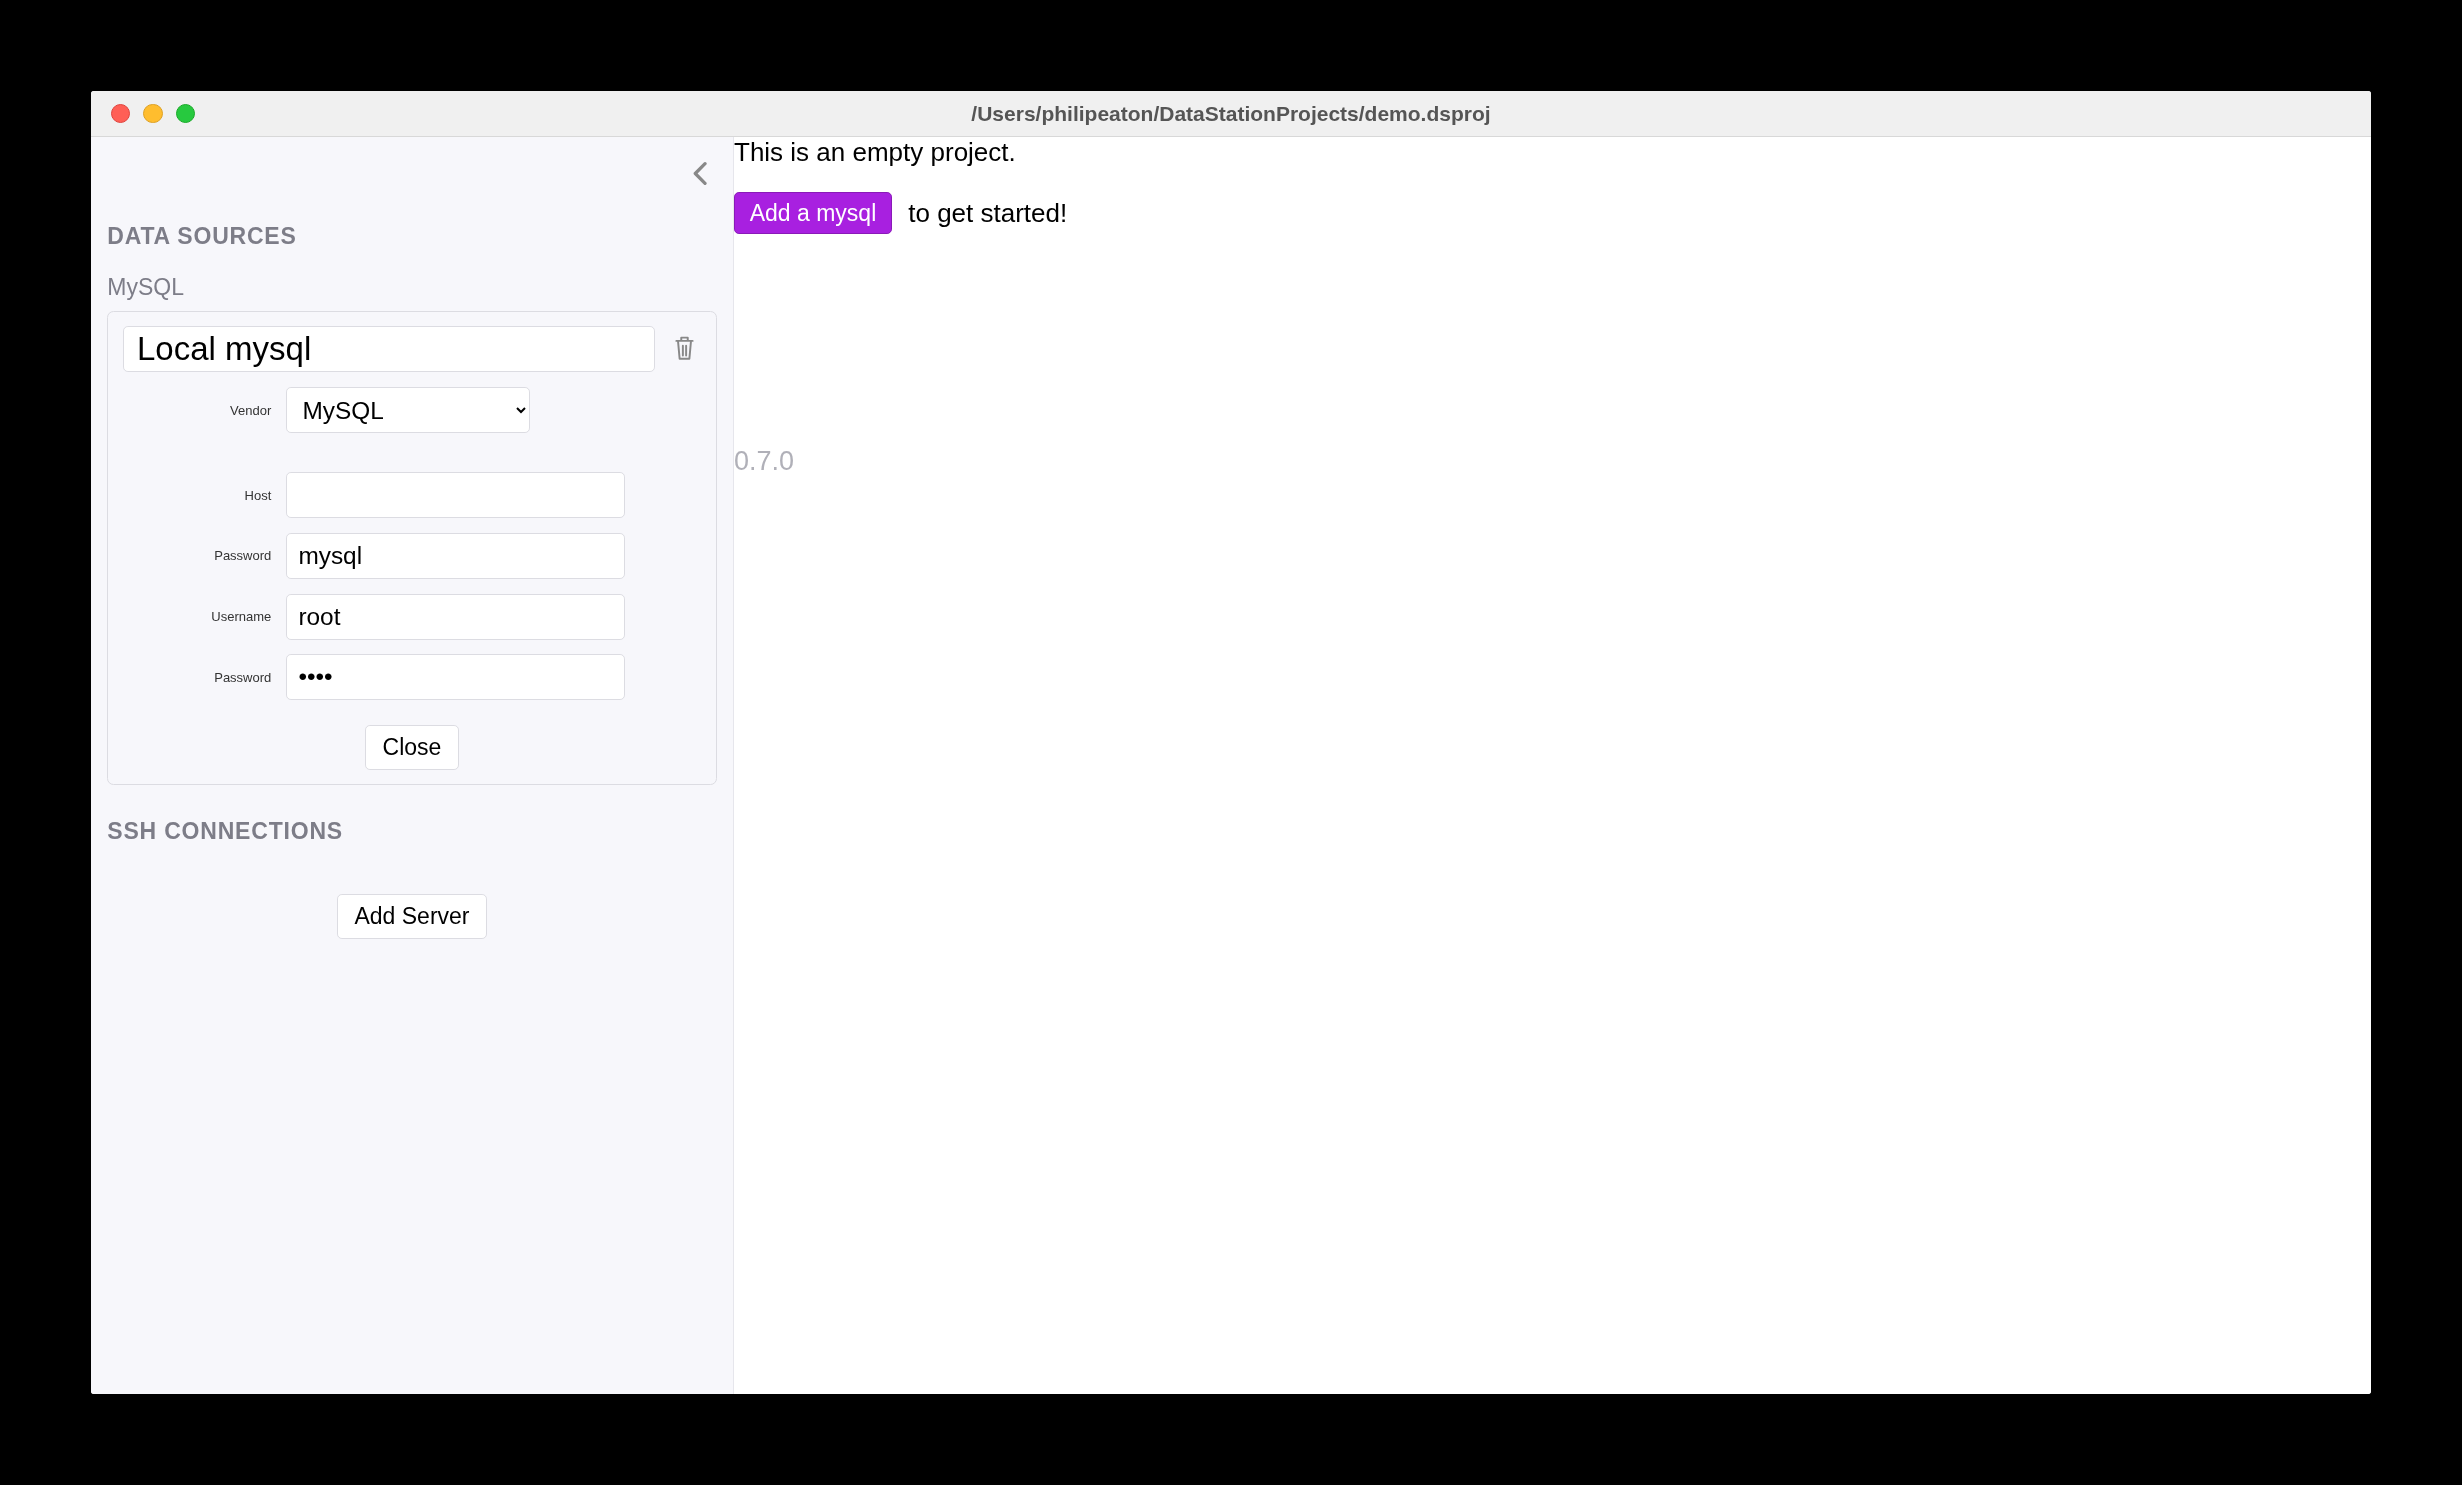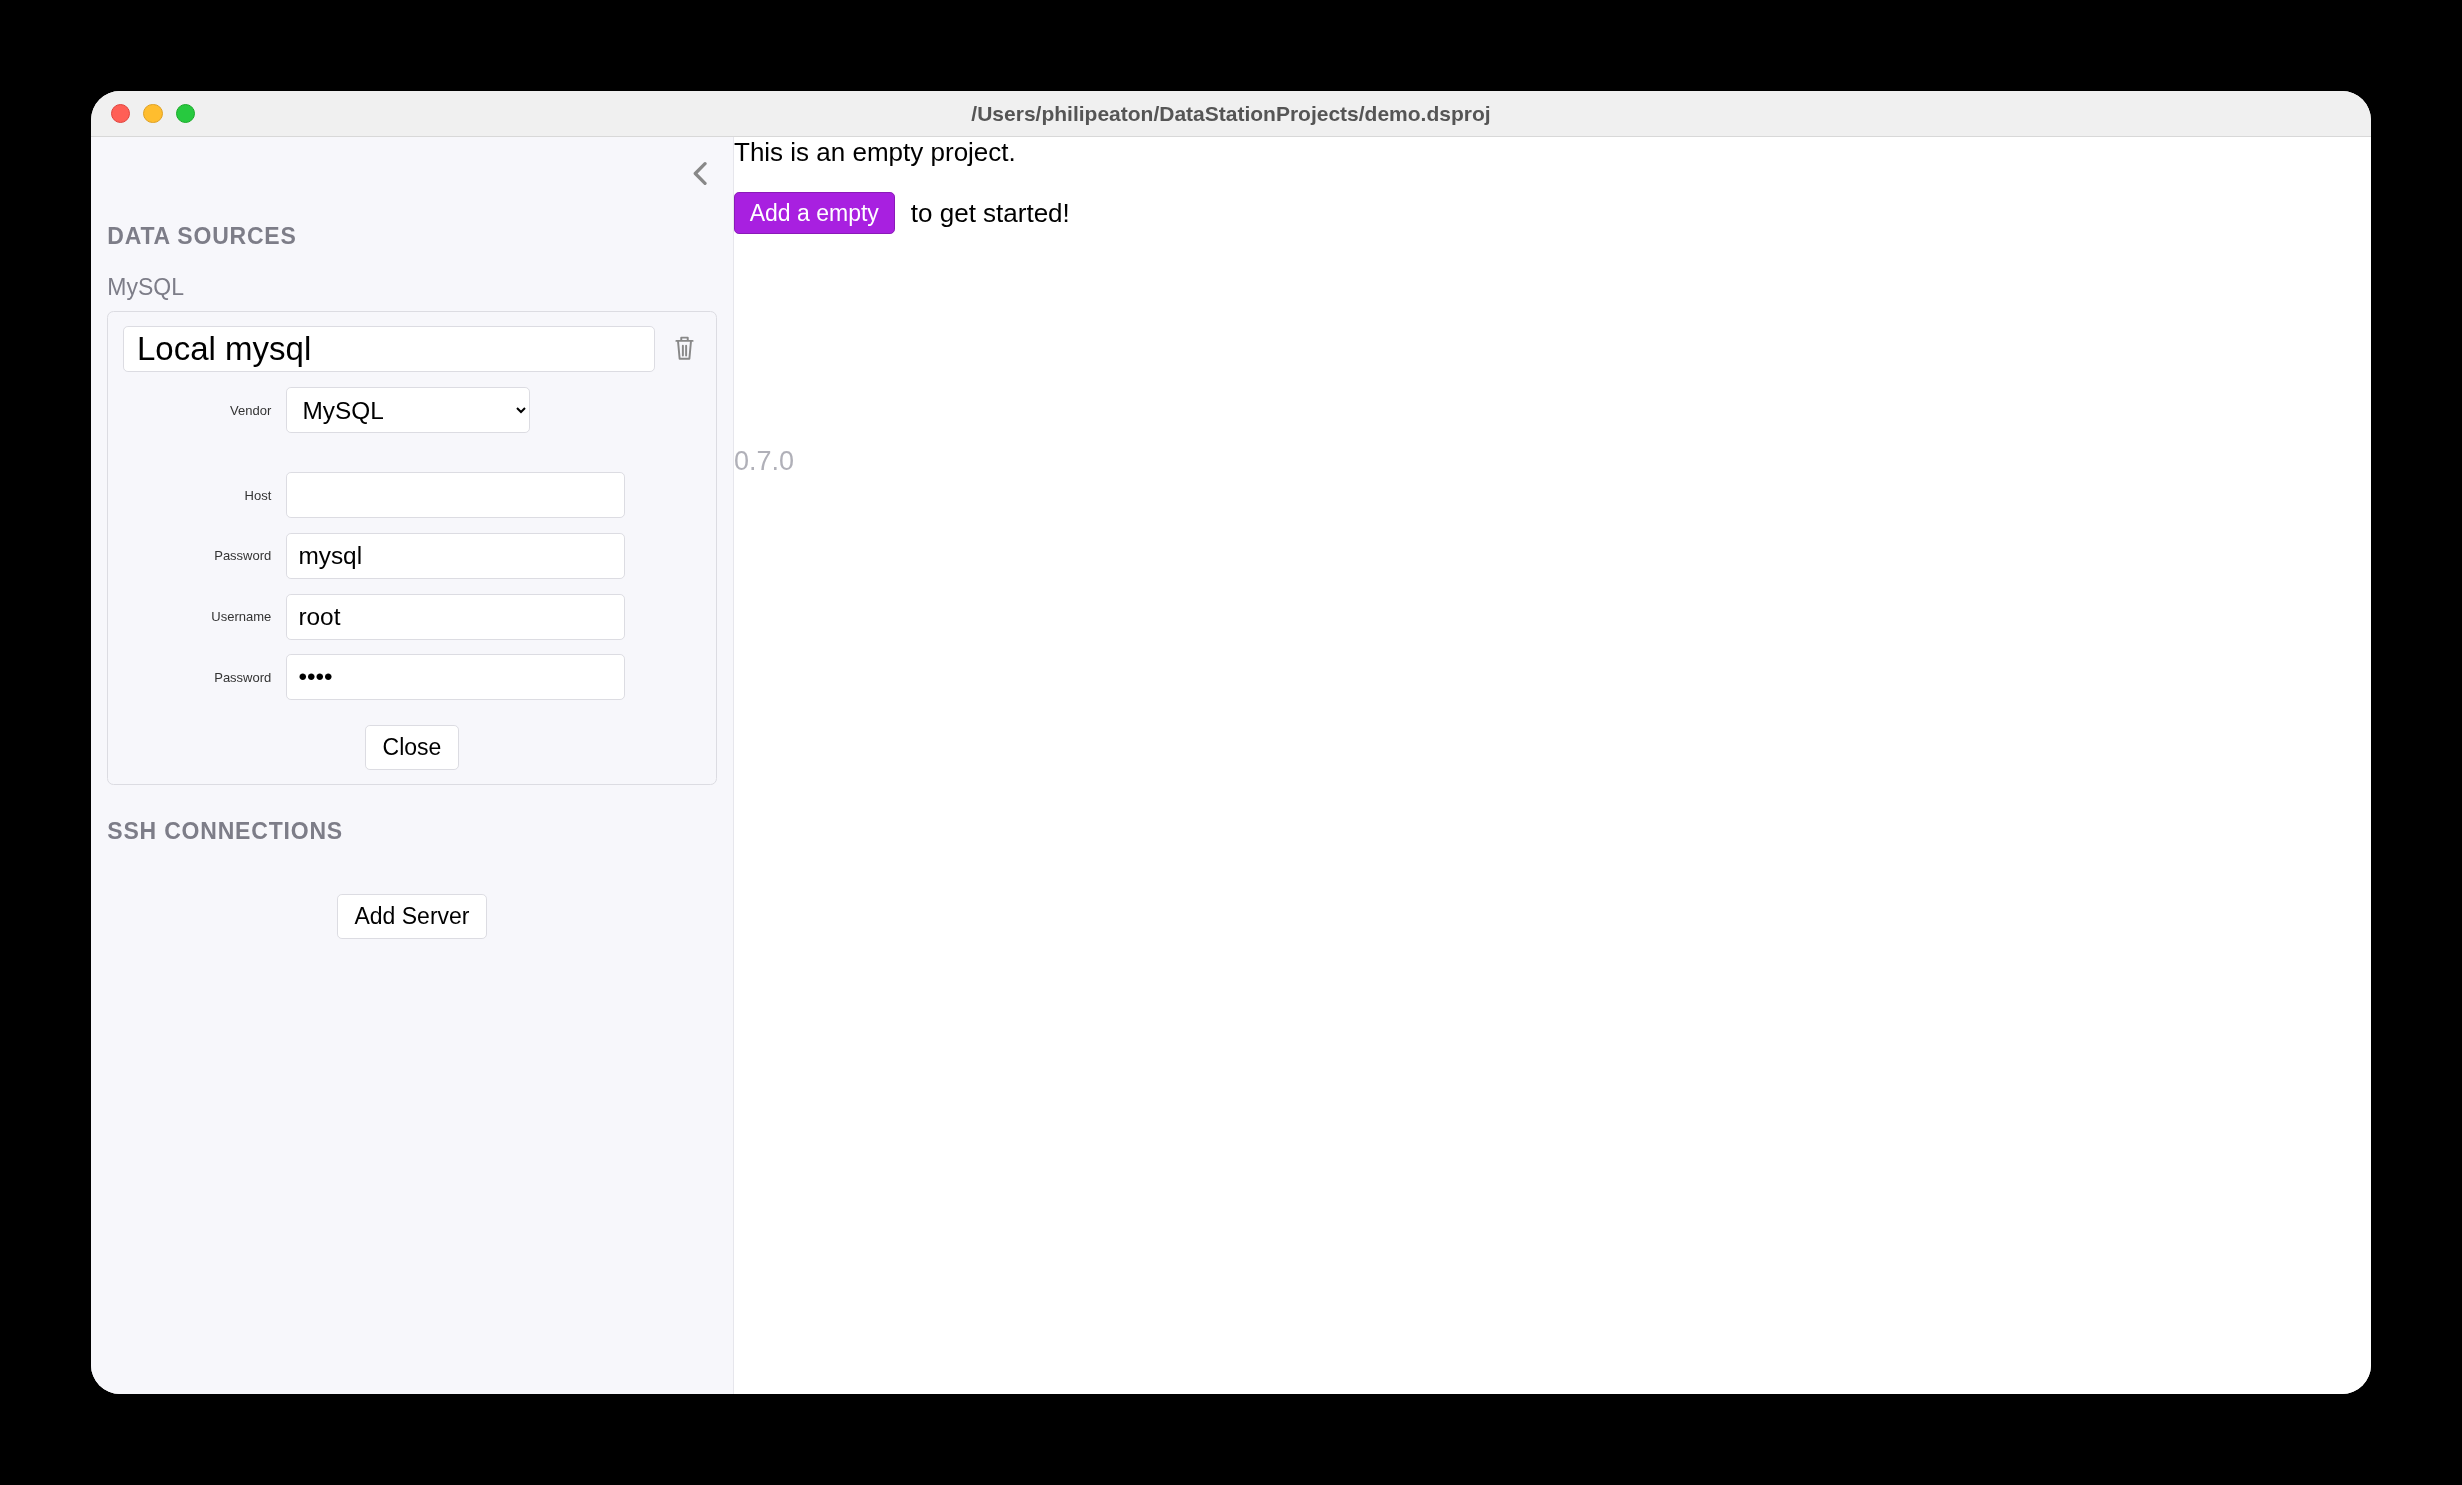--- a/index.html
+++ b/index.html
@@ -9,21 +9,21 @@
   width: 2462px;
   height: 1485px;
   display: flex;
   align-items: center;
   justify-content: center;
 }
 .window {
   width: 2280px;
   height: 1303px;
   background: #fff;
-  border-radius: 29px;
+  border-radius: 3px;
   overflow: hidden;
   display: flex;
   flex-direction: column;
   box-shadow: 0 16.3px 49px rgba(0,0,0,0.5);
 }
 .titlebar {
   height: 46px;
   background: #f0f0f0;
   border-bottom: 0.8px solid #d8d8d8;
   display: flex;
@@ -277,21 +277,21 @@
 
       <div class="btn-center">
         <button class="btn">Add Server</button>
       </div>
 
     </div>
 
     <div class="main">
       <div class="empty-text">This is an empty project.</div>
       <div class="add-page-row">
-        <button class="btn-purple">Add a empty</button>
+        <button class="btn-purple">Add a mysql</button>
         <span>to get started!</span>
       </div>
       <div class="version">0.7.0</div>
     </div>
 
   </div>
 
 </div>
 
 

